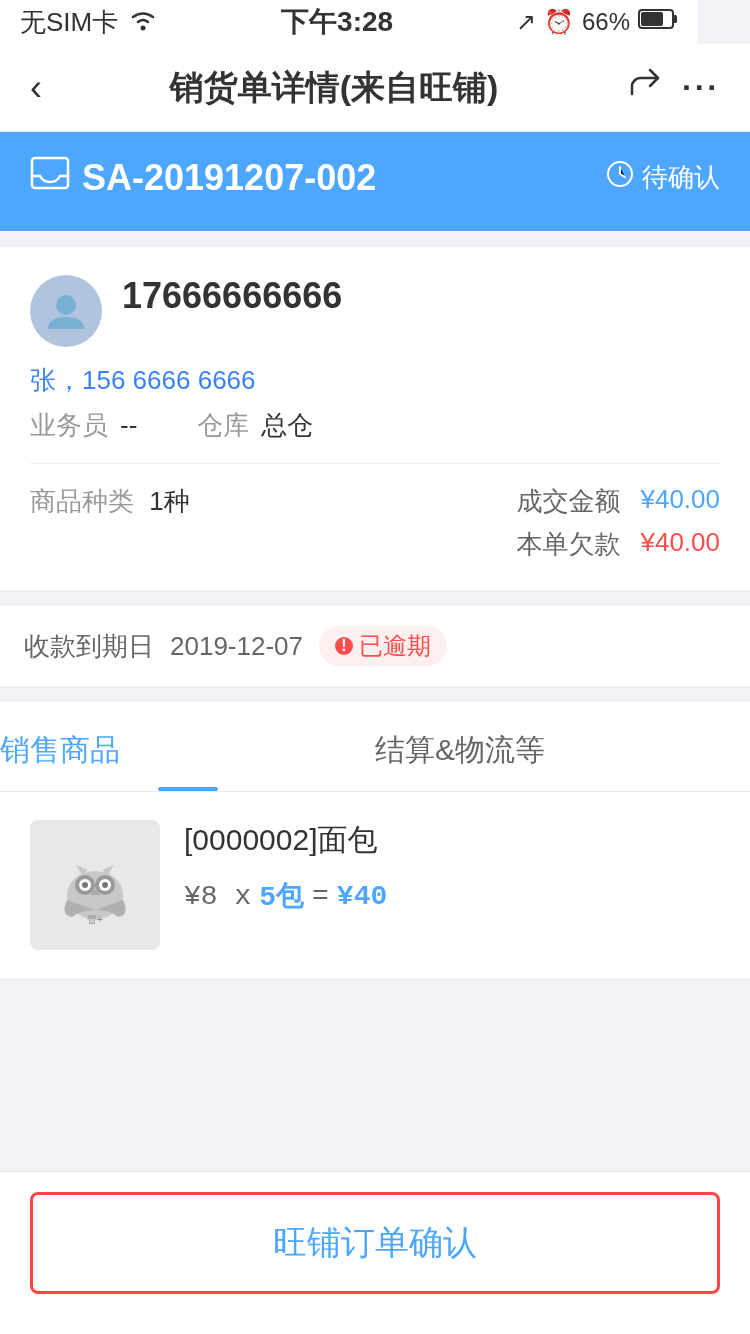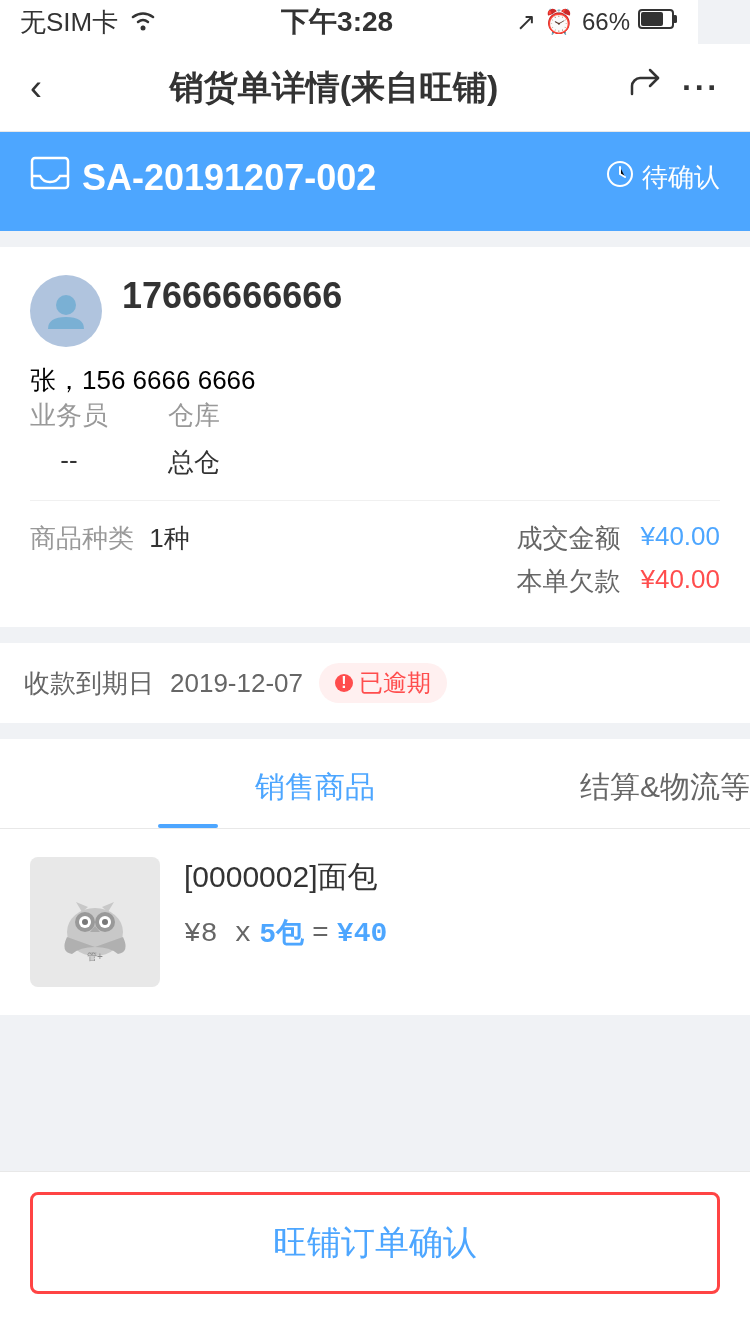--- a/index.html
+++ b/index.html
@@ -91,28 +91,28 @@
       width: 72px;
       height: 72px;
       border-radius: 50%;
       background: #b0c4de;
       display: flex;
       align-items: center;
       justify-content: center;
       flex-shrink: 0;
     }
     .customer-name-phone { font-size: 36px; font-weight: 600; color: #333; }
-    .customer-sub { font-size: 26px; color: #000000; margin-bottom: 0; }
+    .customer-sub { font-size: 26px; color: #3b82f6; margin-bottom: 10px; }
     .customer-meta {
       display: flex;
       gap: 60px;
       font-size: 26px;
       color: #666;
     }
-    .meta-item { display: flex; gap: 12px; align-items: center; flex-direction: column; }
+    .meta-item { display: flex; gap: 12px; align-items: center; }
     .meta-label { color: #999; }
     .meta-value { color: #333; }
     .divider { width: 100%; height: 1px; background: #f0f0f0; margin: 20px 0; }
 
     
     .stats-row {
       display: flex;
       align-items: flex-start;
       justify-content: space-between;
     }
@@ -161,21 +161,21 @@
 
     
     .tabs-container {
       background: #fff;
       margin-top: 16px;
       display: flex;
       border-bottom: 1px solid #e8e8e8;
     }
     .tab {
       flex: 1;
-      text-align: right;
+      text-align: left;
       padding: 28px 0 20px;
       font-size: 30px;
       cursor: pointer;
       position: relative;
     }
     .tab-active {
       color: #4da6ff;
       font-weight: 500;
     }
     .tab-inactive { color: #666; }

